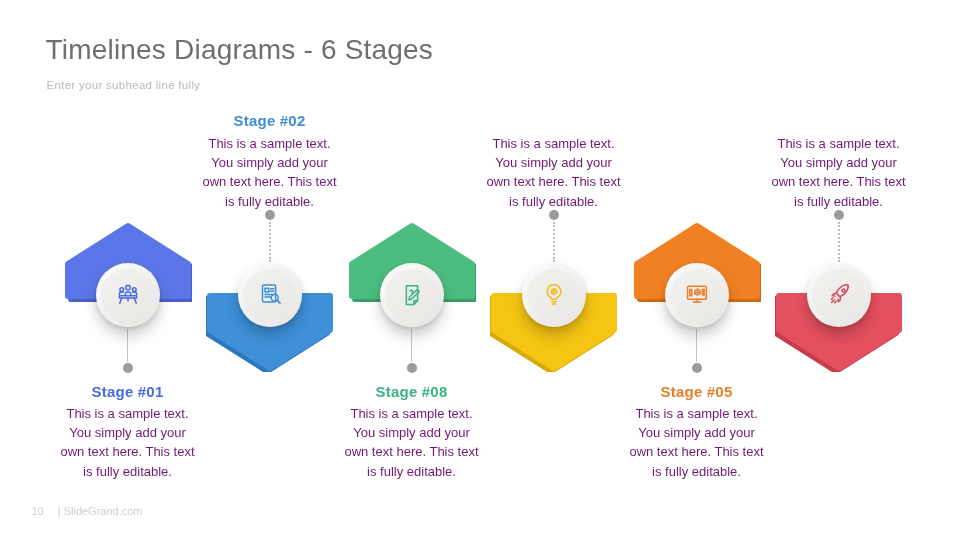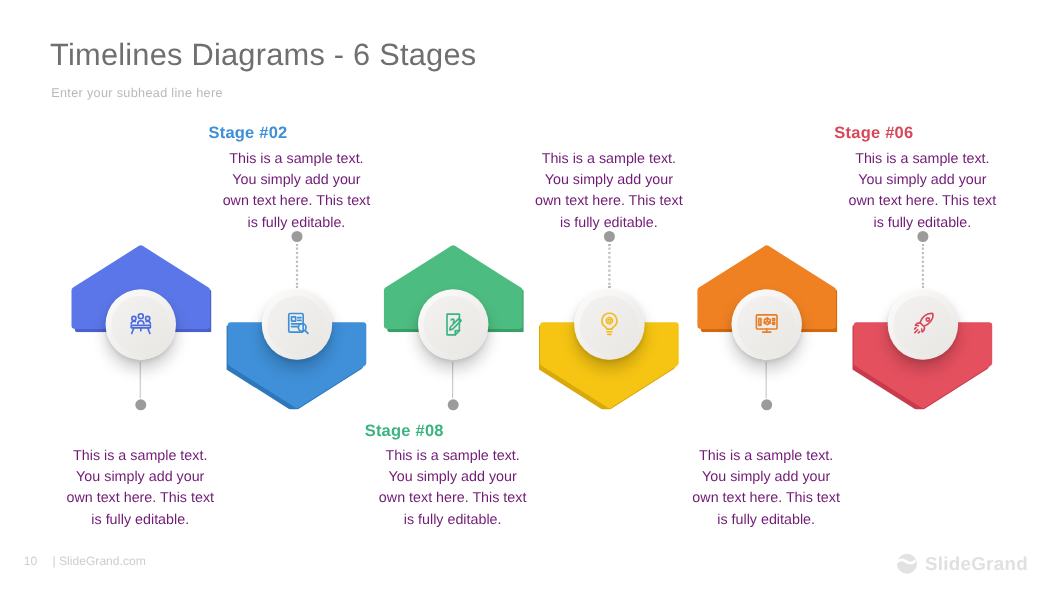--- a/index.html
+++ b/index.html
@@ -52,53 +52,53 @@
   .dot-up {
     position:absolute; left:75px; top:210px; width:10px; height:10px;
     border-radius:50%; background:#9b9b9b;
   }
   .line-up {
     position:absolute; left:79px; top:222px; height:40px; width:0;
     border-left:2px dotted #bdbdbd; z-index:0;
   }
 
   .heading {
-    position:absolute; width:160px; 
+    position:absolute; width:160px; text-align:center;
     font-size:15px; font-weight:700; color:var(--accent); letter-spacing:.2px;
   }
   .heading-top    { top:112px; }
   .heading-bottom { top:383px; }
   .body-text {
     position:absolute; width:160px; text-align:center;
     font-size:13px; color:#701a75; line-height:1.48; white-space:pre-line;
   }
   .body-top    { top:134px; }
   .body-bottom { top:404px; }
 
   
   .footer-left {
     position:absolute; left:18px; top:505px; font-size:11px; color:#cecece;
   }
-  .footer-left .page-num { margin-right:14px; }
+  .footer-left .page-num { margin-right:14px;margin-left:10px; }
   .brand {
     position:absolute; right:22px; top:502px;
     display:flex; align-items:center; gap:6px;
   }
   .brand-name { font-size:17px; font-weight:700; color:#e0e0e0; letter-spacing:.3px; }
   .brand svg { width:21px; height:21px; display:block; }
 
   .icon-g { fill:none; stroke:currentColor; stroke-width:1.2; stroke-linecap:round; stroke-linejoin:round; }
 </style>
 </head>
 <body>
 
 <div class="slide">
 
   <div class="slide-title">Timelines Diagrams - 6 Stages</div>
-  <div class="slide-subtitle">Enter your subhead line here</div>
+  <div class="slide-subtitle">Enter your subhead line fully</div>
 
   <div class="stage" style="left: 44px; --hex: #5b76e8; --hexdark: #4a61cc; --accent: #4a6be0;">
     <svg class="hex hex-up" viewBox="0 0 128 80">
       <polygon class="hex-dark" points="64,4 124,42 124,74 4,74 4,42" transform="translate(3,3)"></polygon>
       <polygon class="hex-main" points="64,4 124,42 124,74 4,74 4,42"></polygon>
     </svg>
     <div class="line-down"></div>
     <div class="dot-down"></div>
     <div class="circle">
       <div class="circle-inner">
@@ -109,20 +109,21 @@
           <circle cx="7" cy="7.6" r="1.5"></circle>
               <path d="M5 11.6c0-1.1.9-2 2-2 .4 0 .8.1 1.1.3"></path>
           <circle cx="17" cy="7.6" r="1.5"></circle>
               <path d="M19 11.6c0-1.1-.9-2-2-2-.4 0-.8.1-1.1.3"></path>
           <rect x="5" y="12.6" width="14" height="1.8" rx=".4"></rect>
           <path d="M7 14.4l-1.6 4.1M17 14.4l1.6 4.1M12 14.4v2.2"></path>
         </g>
           </svg>
       </div>
     </div>
+    <div class="heading heading-bottom">Stage #01</div>
     <div class="body-text body-bottom">This is a sample text.
 You simply add your
 own text here. This text
 is fully editable.</div>
   </div>
 
   <div class="stage" style="left: 186px; --hex: #3f90d9; --hexdark: #2e77bb; --accent: #3e8fd8;">
     <div class="heading heading-top">Stage #02</div>
     <div class="body-text body-top">This is a sample text.
 You simply add your
@@ -215,28 +216,28 @@
           <path d="M12 15.3v2.2M9 17.5h6"></path>
           <rect x="6.3" y="7.6" width="1.5" height="5"></rect>
           <path d="M12.4 7.3l2.1 1.2v2.4l-2.1 1.2-2.1-1.2V8.5z"></path>
           <path d="M12.4 7.3v2.4m0 0l2.1 1.2m-2.1-1.2l-2.1 1.2"></path>
           <rect x="16.3" y="7.6" width="1.5" height="1.5"></rect>
           <rect x="16.3" y="10.4" width="1.5" height="1.5"></rect>
         </g>
           </svg>
       </div>
     </div>
+    <div class="heading heading-bottom">Stage #05</div>
     <div class="body-text body-bottom">This is a sample text.
 You simply add your
 own text here. This text
 is fully editable.</div>
   </div>
 
   <div class="stage" style="left: 755px; --hex: #e5505f; --hexdark: #c73b4c; --accent: #d8465a;">
-    <div class="heading heading-top">Stage #06</div>
     <div class="body-text body-top">This is a sample text.
 You simply add your
 own text here. This text
 is fully editable.</div>
     <div class="dot-up"></div>
     <div class="line-up"></div>
     <svg class="hex hex-down" viewBox="0 0 128 80">
       <polygon class="hex-dark" points="4,4 124,4 124,38 64,76 4,38" transform="translate(-3,3)"></polygon>
       <polygon class="hex-main" points="4,4 124,4 124,38 64,76 4,38"></polygon>
     </svg>
@@ -250,21 +251,14 @@
           <path d="M8.2 15.8l-2.1 2.1M9.7 17.1l-1 1M7 14.3l-1 1"></path>
         </g>
           </svg>
       </div>
     </div>
   </div>
 
   <div class="footer-left">
     <span class="page-num">10</span><span>| SlideGrand.com</span>
   </div>
-  <div class="brand">
-    <svg viewBox="0 0 22 22">
-      <circle cx="11" cy="11" r="9.5" fill="#e2e2e2"></circle>
-      <path d="M1 9.5c3-2.7 6.2-2.9 9-.7 2.9 2.2 6.1 2 9-.7" stroke="#ffffff" stroke-width="2.6" fill="none"></path>
-    </svg>
-    <span class="brand-name">SlideGrand</span>
-  </div>
 
 </div>
 
 </body></html>

